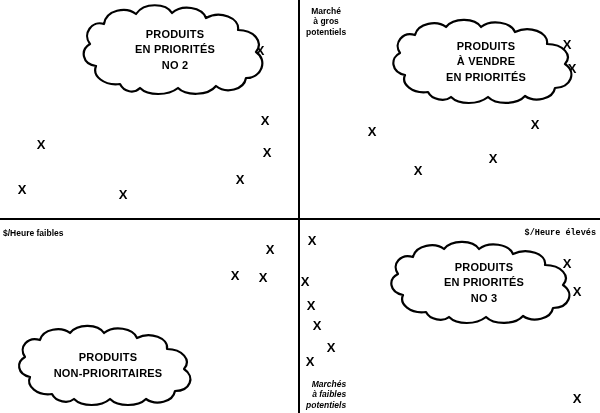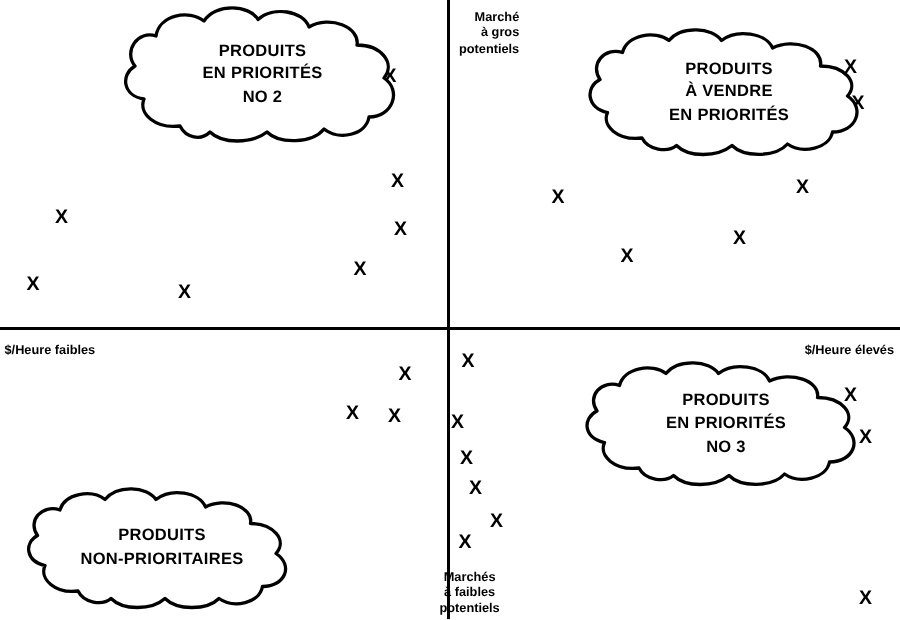--- a/index.html
+++ b/index.html
@@ -41,30 +41,32 @@
   }
   #label-left {
     left: 3px;
     top: 228px;
     text-align: left;
   }
   #label-right {
     right: 4px;
     top: 228px;
     text-align: right;
+    font-family: Liberation Mono, monospace;
   }
   #label-top {
     left: 306px;
     top: 6px;
-    text-align: right;
+    text-align: center;
   }
   #label-bottom {
-    left: 293px;
+    left: 306px;
     top: 379px;
-    text-align: center;
+    text-align: right;
+    font-style: italic;
   }
   .marker {
     position: absolute;
     font-size: 13px;
     font-weight: bold;
     color: #000000;
     line-height: 1;
     transform: translate(-50%, -50%);
     user-select: none;
   }

